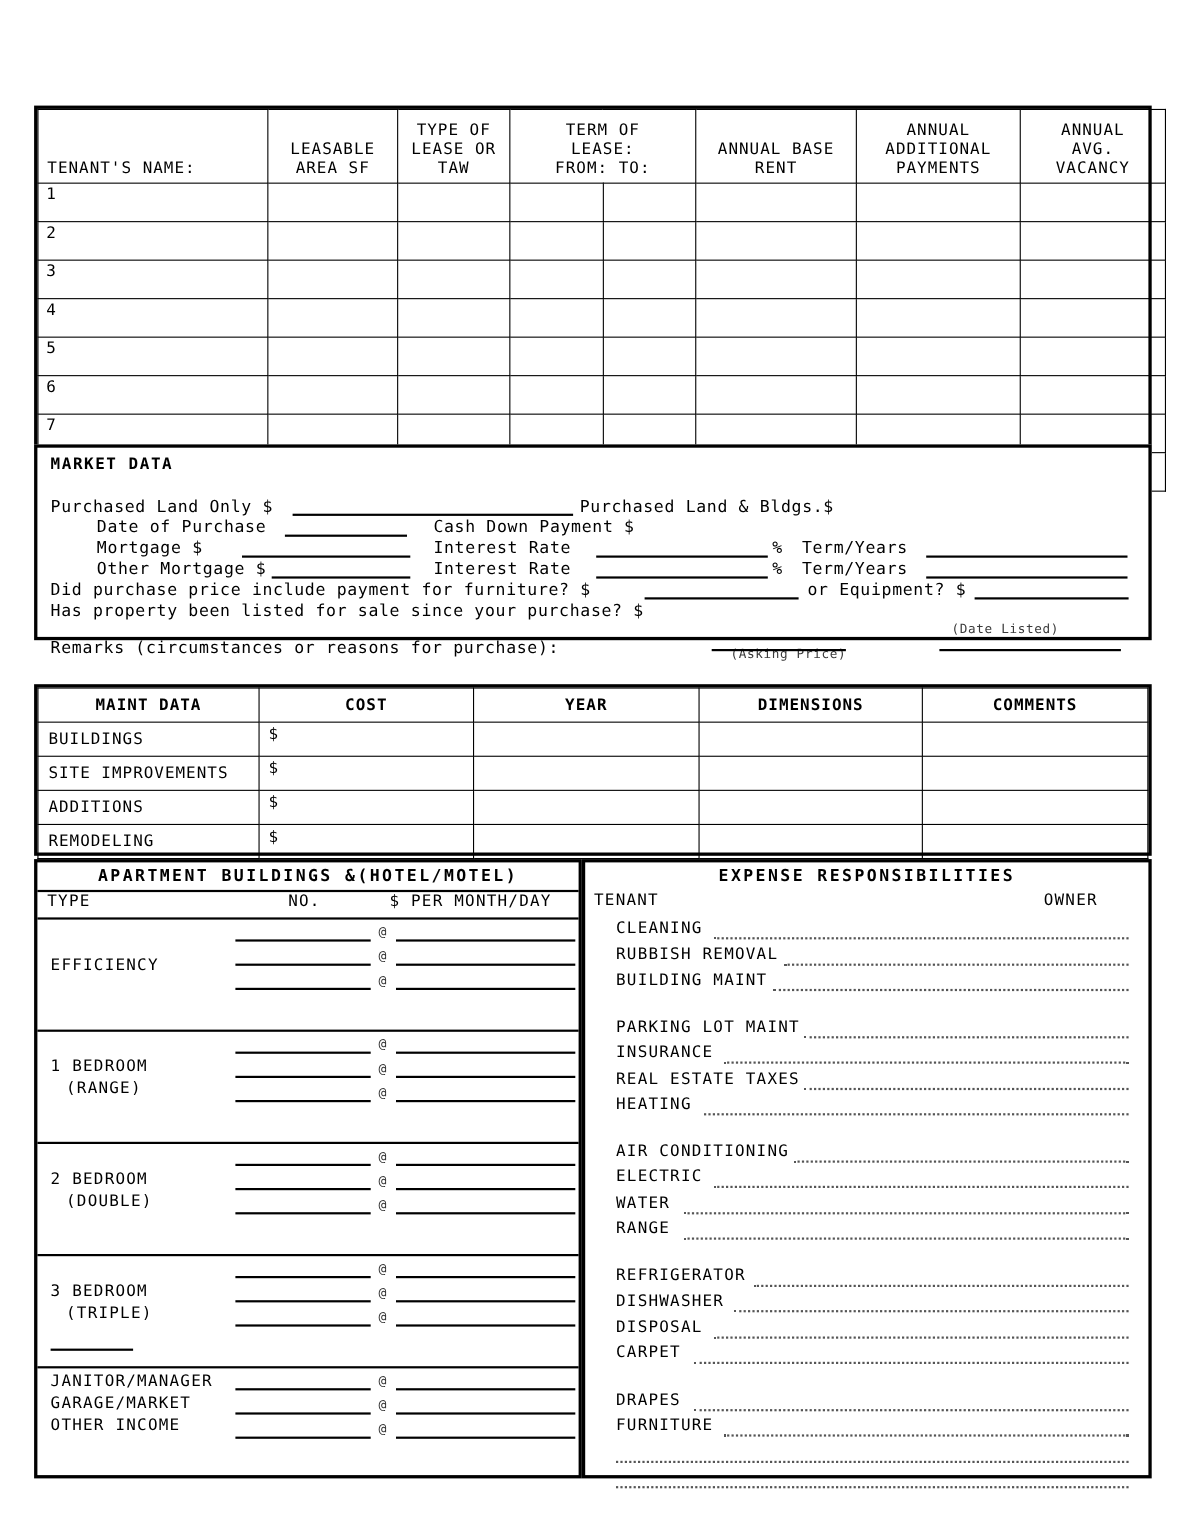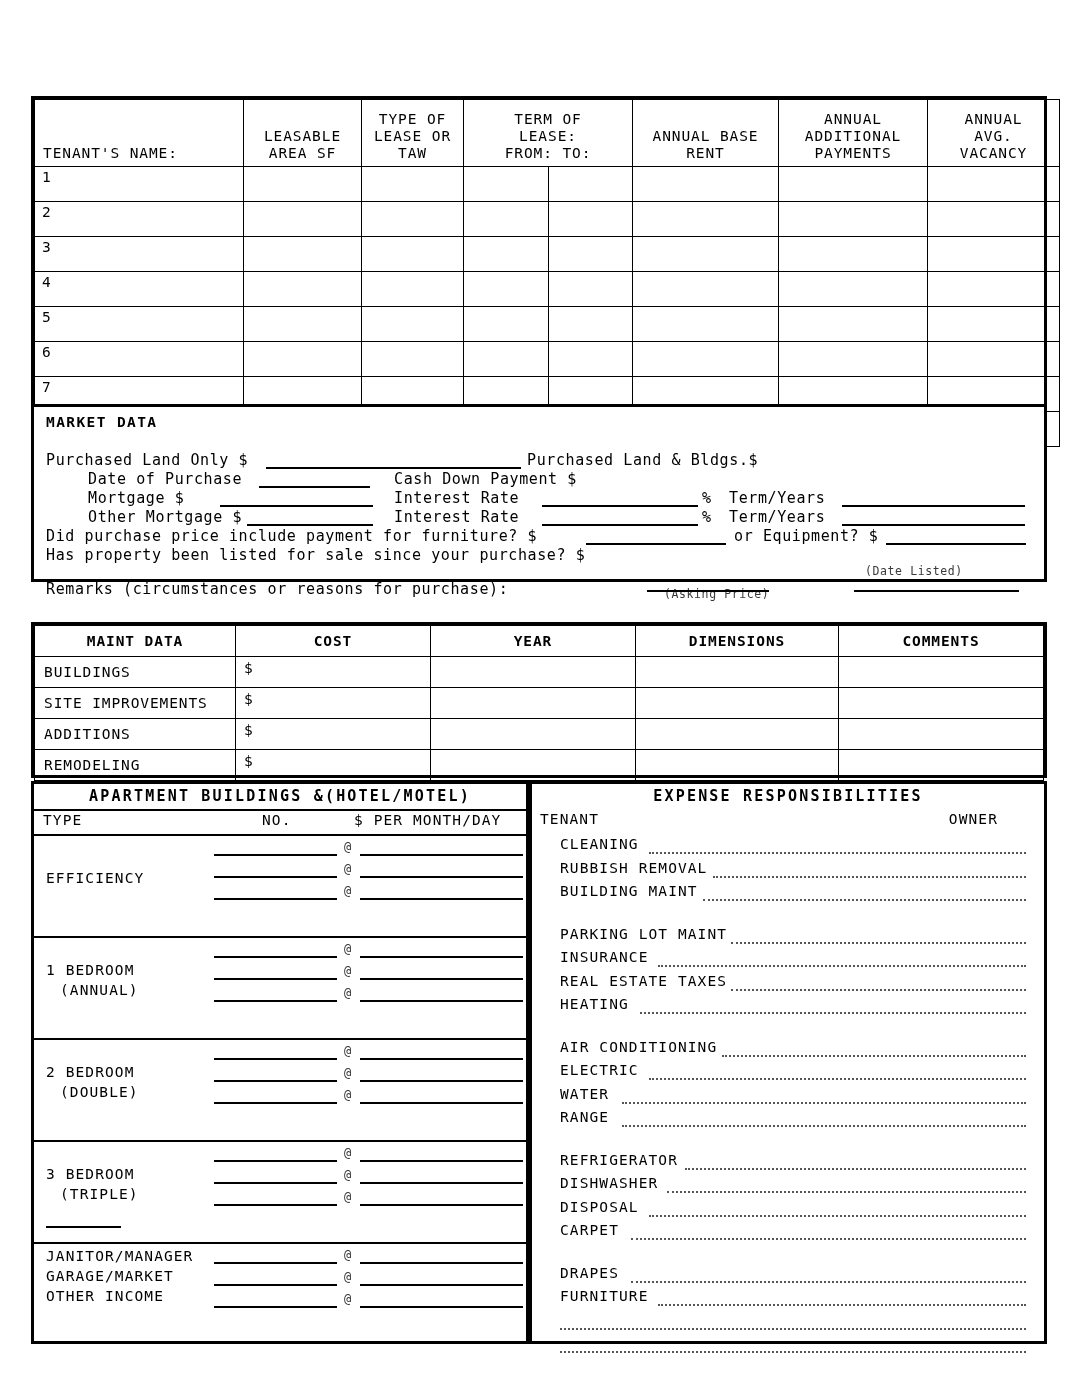--- a/index.html
+++ b/index.html
@@ -348,21 +348,21 @@
           <div class="numline" style="left: 180px; top: 42px;"></div>
           <div class="atsym" style="left: 310px; top: 28px;">@</div>
           <div class="amtline" style="left: 326px; top: 42px;"></div>
           <div class="numline" style="left: 180px; top: 64px;"></div>
           <div class="atsym" style="left: 310px; top: 50px;">@</div>
           <div class="amtline" style="left: 326px; top: 64px;"></div>
         </div>
         <div class="apt-block" style="top: 152px; height: 102px;">
           <div class="apt-label" style="top: 24px;">
             <div>1 BEDROOM</div>
-            <div style="margin-left: 14px;">(ANNUAL)</div>
+            <div style="margin-left: 14px;">(RANGE)</div>
           </div>
           <div class="numline" style="left: 180px; top: 20px;"></div>
           <div class="atsym" style="left: 310px; top: 6px;">@</div>
           <div class="amtline" style="left: 326px; top: 20px;"></div>
           <div class="numline" style="left: 180px; top: 42px;"></div>
           <div class="atsym" style="left: 310px; top: 28px;">@</div>
           <div class="amtline" style="left: 326px; top: 42px;"></div>
           <div class="numline" style="left: 180px; top: 64px;"></div>
           <div class="atsym" style="left: 310px; top: 50px;">@</div>
           <div class="amtline" style="left: 326px; top: 64px;"></div>

